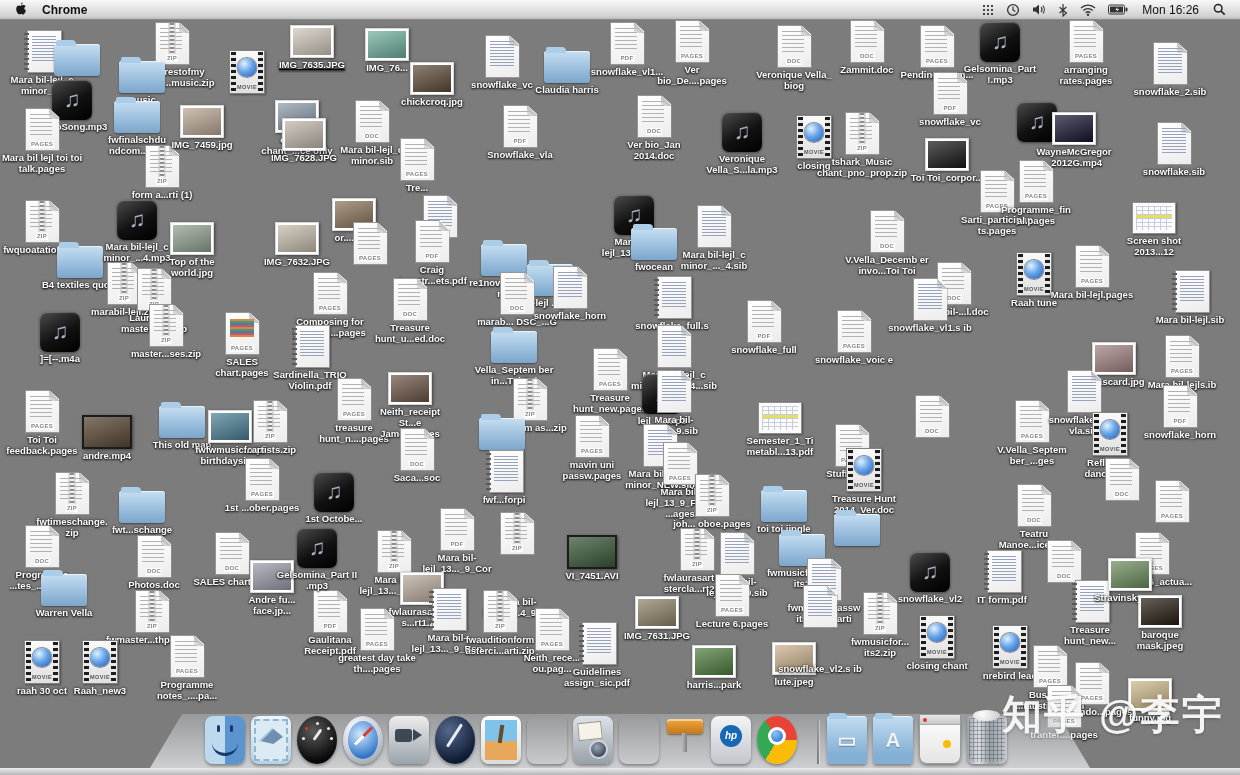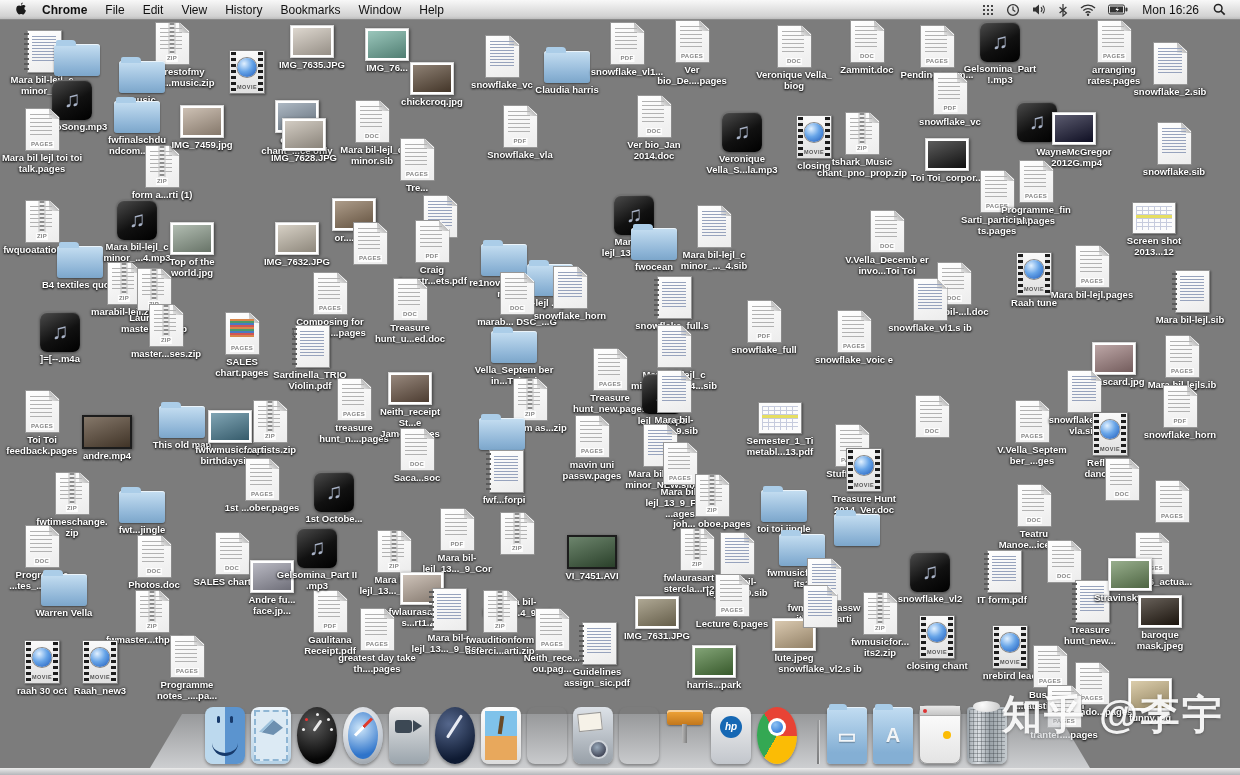--- a/index.html
+++ b/index.html
@@ -70,21 +70,21 @@
                repeating-linear-gradient(90deg,#c6cbdd 0 1px,rgba(0,0,0,0) 1px 6px)}
   .sh::after{content:"";position:absolute;left:3px;right:3px;top:12px;height:3px;background:#e6de62}
 
   
   .shelf{position:absolute;left:150px;width:940px;bottom:7px;height:54px;z-index:30;
     background:linear-gradient(180deg,rgba(185,188,192,.45),rgba(225,227,230,.8));
     clip-path:polygon(32px 0,calc(100% - 32px) 0,100% 100%,0 100%)}
   .floorbar{position:absolute;left:0;right:0;bottom:0;height:7px;z-index:31;
     background:linear-gradient(180deg,#ececec,#b4b6ba)}
   .dock{position:absolute;left:205px;bottom:11px;display:flex;align-items:flex-end;z-index:40}
-  .dk{width:40px;height:57px;border-radius:8px;position:relative;margin-right:6px;
+  .dk{width:40px;height:48px;border-radius:8px;position:relative;margin-right:6px;
     box-shadow:0 2px 3px rgba(0,0,0,.35)}
   .dkdiv{width:2px;height:44px;margin:0 8px 0 14px;
     background:linear-gradient(180deg,rgba(90,90,90,.1),rgba(60,60,60,.55));box-shadow:1px 0 0 rgba(255,255,255,.4)}
   .dk-finder{background:linear-gradient(90deg,#bcd9ee 49%,#5b94cf 51%)}
   .dk-finder::before{content:"";position:absolute;bottom:8px;left:7px;right:7px;height:11px;
     border-bottom:3px solid #173a6b;border-radius:0 0 13px 13px}
   .dk-finder::after{content:"";position:absolute;top:9px;left:12px;width:3px;height:7px;
     background:#173a6b;border-radius:2px;box-shadow:13px 0 0 #173a6b}
   .dk-mail{background:linear-gradient(180deg,#eef5fb,#b6d2e6)}
   .dk-mail::before{content:"";position:absolute;inset:3px;border:2px dashed #8fb6d4;background:#dceaf4}
@@ -158,21 +158,20 @@
 </head>
 <body>
 
 <div class="menubar">
   <span class="sicon">
       <svg width="13" height="15" viewBox="0 0 13 15">
         <path d="M8.6.6c.2 1-.5 2-1.5 2.2-.2-1 .6-2 1.5-2.2zM7 3.6c1 0 1.7-.6 2.6-.5.8.1 1.5.4 2 1.1-1.8 1.1-1.4 3.6.4 4.3-.4 1.2-1 2.4-1.9 3.4-.6.7-1.3.7-2 .4-.7-.3-1.3-.3-2 0-.8.3-1.4.2-2-.5C2.7 10.4 1.8 7.8 2.4 5.7c.4-1.3 1.4-2.1 2.7-2.1.7 0 1.3.4 1.9.4z" fill="#1a1a1a"></path>
       </svg>
     </span>
   <span class="mitem mapp">Chrome</span>
-  <span id="menu-items"><span class="mitem">File</span><span class="mitem">Edit</span><span class="mitem">View</span><span class="mitem">History</span><span class="mitem">Bookmarks</span><span class="mitem">Window</span><span class="mitem">Help</span></span>
   <span class="mspacer"></span>
   <span class="sicon">
       <svg width="12" height="12" viewBox="0 0 12 12">
         <g fill="#444">
           <rect x="1" y="1" width="2" height="2"></rect>
           <rect x="5" y="1" width="2" height="2"></rect>
           <rect x="9" y="1" width="2" height="2"></rect>
           <rect x="1" y="5" width="2" height="2"></rect>
           <rect x="5" y="5" width="2" height="2"></rect>
           <rect x="9" y="5" width="2" height="2"></rect>
@@ -278,21 +277,21 @@
         <div class="phin" style="background-color: rgb(184, 166, 148);"></div>
       </div>
       <div class="lbl">IMG_7459.jpg</div>
     </div>
     <div class="di" style="left: 255px; top: 100px;">
       <div class="ph">
         <div class="phin" style="background-color: rgb(138, 154, 170);"></div>
       </div>
       <div class="lbl">closing chant_...ce only</div>
     </div>
-    <div class="di" style="left: 270px; top: 25px;">
+    <div class="di" style="left: 270px; top: 25px; text-decoration: underline;">
       <div class="ph">
         <div class="phin" style="background-color: rgb(207, 198, 186);"></div>
       </div>
       <div class="lbl">IMG_7635.JPG</div>
     </div>
     <div class="di" style="left: 345px; top: 28px;">
       <div class="ph">
         <div class="phin" style="background-color: rgb(111, 174, 158);"></div>
       </div>
       <div class="lbl">IMG_76...</div>
@@ -398,21 +397,21 @@
         <div class="lines"></div>
         <div class="zipline"></div>
         <span class="bdg">ZIP</span>
       </div>
       <div class="lbl">tshark_Music chant_pno_prop.zip</div>
     </div>
     <div class="di" style="left: 958px; top: 22px;">
       <div class="mp3">♫</div>
       <div class="lbl">Gelsomina_Part !.mp3</div>
     </div>
-    <div class="di" style="left: 1072px; top: 20px;">
+    <div class="di" style="left: 1044px; top: 20px;">
       <div class="pg">
         <div class="lines"></div>
         <span class="bdg">PAGES</span>
       </div>
       <div class="lbl">arranging rates.pages</div>
     </div>
     <div class="di" style="left: 908px; top: 72px;">
       <div class="pg">
         <div class="lines"></div>
         <span class="bdg">PDF</span>
@@ -728,21 +727,21 @@
     <div class="di" style="left: 30px; top: 472px;">
       <div class="pg">
         <div class="lines"></div>
         <div class="zipline"></div>
         <span class="bdg">ZIP</span>
       </div>
       <div class="lbl">fwtimeschange. zip</div>
     </div>
     <div class="di" style="left: 100px; top: 485px;">
       <div class="f-ic"></div>
-      <div class="lbl">fwt...jingle</div>
+      <div class="lbl">fwt...schange</div>
     </div>
     <div class="di" style="left: 312px; top: 378px;">
       <div class="pg">
         <div class="lines"></div>
         <span class="bdg">PAGES</span>
       </div>
       <div class="lbl">treasure hunt_n....pages</div>
     </div>
     <div class="di" style="left: 368px; top: 372px;">
       <div class="ph">
@@ -1074,21 +1073,21 @@
         <div class="phin" style="background-color: rgb(140, 130, 102);"></div>
       </div>
       <div class="lbl">IMG_7631.JPG</div>
     </div>
     <div class="di" style="left: 672px; top: 645px;">
       <div class="ph">
         <div class="phin" style="background-color: rgb(77, 124, 60);"></div>
       </div>
       <div class="lbl">harris...park</div>
     </div>
-    <div class="di" style="left: 752px; top: 618px;">
+    <div class="di" style="left: 752px; top: 642px;">
       <div class="ph">
         <div class="phin" style="background-color: rgb(202, 178, 142);"></div>
       </div>
       <div class="lbl">lute.jpeg</div>
     </div>
     <div class="di" style="left: 778px; top: 585px; gap: 34px;">
       <div class="pg">
         <div class="staff"></div>
       </div>
       <div class="lbl">snowflake_vl2.s ib</div>

